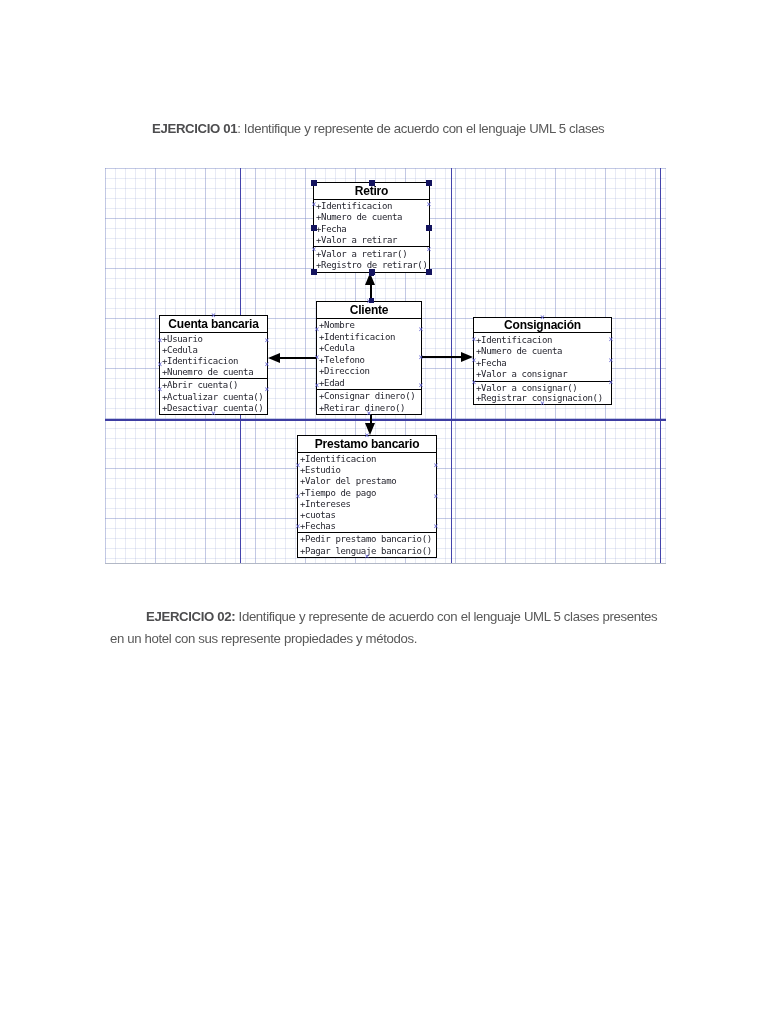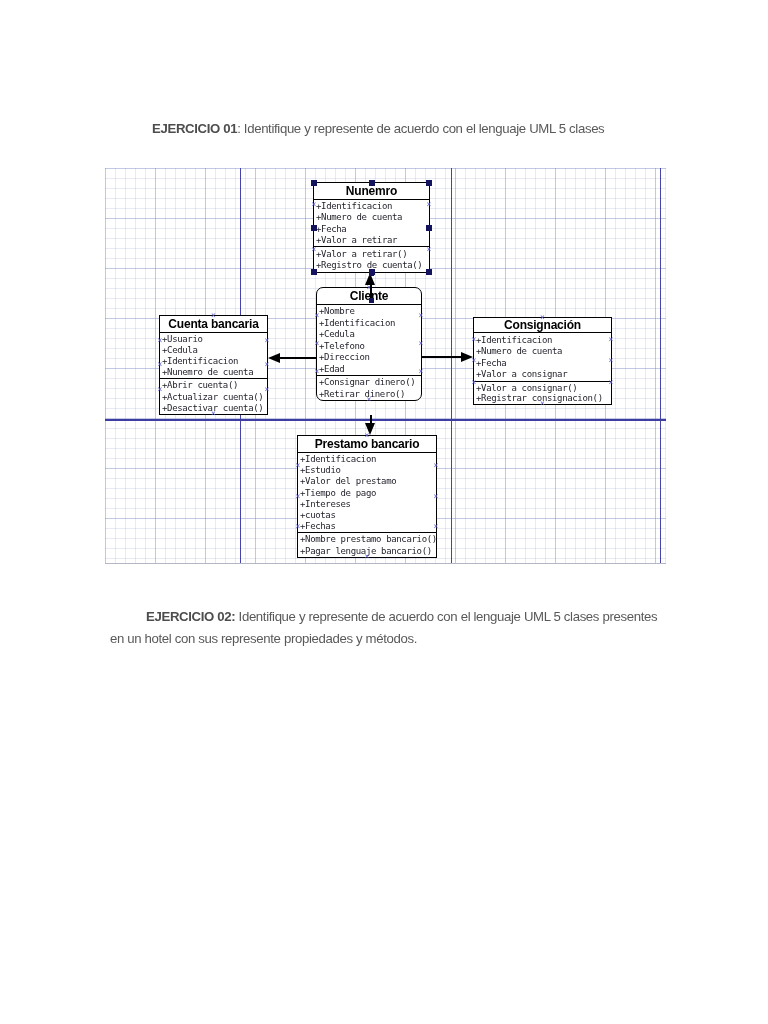--- a/index.html
+++ b/index.html
@@ -74,49 +74,49 @@
 
   <div class="canvas">
 
     <div class="guide-v" style="left:135px;"></div>
     <div class="guide-v" style="left:346px;"></div>
     <div class="guide-v" style="left:555px;"></div>
     <div class="guide-h" style="top:251px;"></div>
 
     <div id="classes-root">
         <div class="uml-class" style="left: 208px; top: 14px; width: 117px; height: 91px;">
-          <div class="uml-title" style="height: 17px;">Nunemro</div>
+          <div class="uml-title" style="height: 17px;">Retiro</div>
           <div class="uml-attrs" style="height: 47px;">
             <div class="row">+Identificacion</div>
             <div class="row">+Numero de cuenta</div>
             <div class="row">+Fecha</div>
             <div class="row">+Valor a retirar</div>
           </div>
           <div class="uml-methods">
             <div class="row">+Valor a retirar()</div>
-            <div class="row">+Registro de cuenta()</div>
+            <div class="row">+Registro de retirar()</div>
           </div>
           <span class="cp" style="left: 50%; top: 0%;">×</span>
           <span class="cp" style="left: 50%; top: 100%;">×</span>
           <span class="cp" style="left: 0%; top: 25%;">×</span>
           <span class="cp" style="left: 0%; top: 50%;">×</span>
           <span class="cp" style="left: 0%; top: 75%;">×</span>
           <span class="cp" style="left: 100%; top: 25%;">×</span>
           <span class="cp" style="left: 100%; top: 50%;">×</span>
           <span class="cp" style="left: 100%; top: 75%;">×</span>
           <div class="handle" style="left: -3px; top: -3px;"></div>
           <div class="handle" style="left: 50%; top: -3px; margin-left: -3px;"></div>
           <div class="handle" style="left: calc(100% - 3px); top: -3px;"></div>
           <div class="handle" style="left: -3px; top: 50%; margin-top: -3px;"></div>
           <div class="handle" style="left: calc(100% - 3px); top: 50%; margin-top: -3px;"></div>
           <div class="handle" style="left: -3px; top: calc(100% - 3px);"></div>
           <div class="handle" style="left: 50%; top: calc(100% - 3px); margin-left: -3px;"></div>
           <div class="handle" style="left: calc(100% - 3px); top: calc(100% - 3px);"></div>
         </div>
-        <div class="uml-class" style="left: 211px; top: 119px; width: 106px; height: 114px; border-radius: 7px;">
+        <div class="uml-class" style="left: 211px; top: 133px; width: 106px; height: 114px;">
           <div class="uml-title" style="height: 17px;">Cliente</div>
           <div class="uml-attrs" style="height: 71px;">
             <div class="row">+Nombre</div>
             <div class="row">+Identificacion</div>
             <div class="row">+Cedula</div>
             <div class="row">+Telefono</div>
             <div class="row">+Direccion</div>
             <div class="row">+Edad</div>
           </div>
           <div class="uml-methods">
@@ -180,21 +180,21 @@
           <div class="uml-attrs" style="height: 80px;">
             <div class="row">+Identificacion</div>
             <div class="row">+Estudio</div>
             <div class="row">+Valor del prestamo</div>
             <div class="row">+Tiempo de pago</div>
             <div class="row">+Intereses</div>
             <div class="row">+cuotas</div>
             <div class="row">+Fechas</div>
           </div>
           <div class="uml-methods">
-            <div class="row">+Nombre prestamo bancario()</div>
+            <div class="row">+Pedir prestamo bancario()</div>
             <div class="row">+Pagar lenguaje bancario()</div>
           </div>
           <span class="cp" style="left: 50%; top: 0%;">×</span>
           <span class="cp" style="left: 50%; top: 100%;">×</span>
           <span class="cp" style="left: 0%; top: 25%;">×</span>
           <span class="cp" style="left: 0%; top: 50%;">×</span>
           <span class="cp" style="left: 0%; top: 75%;">×</span>
           <span class="cp" style="left: 100%; top: 25%;">×</span>
           <span class="cp" style="left: 100%; top: 50%;">×</span>
           <span class="cp" style="left: 100%; top: 75%;">×</span>

